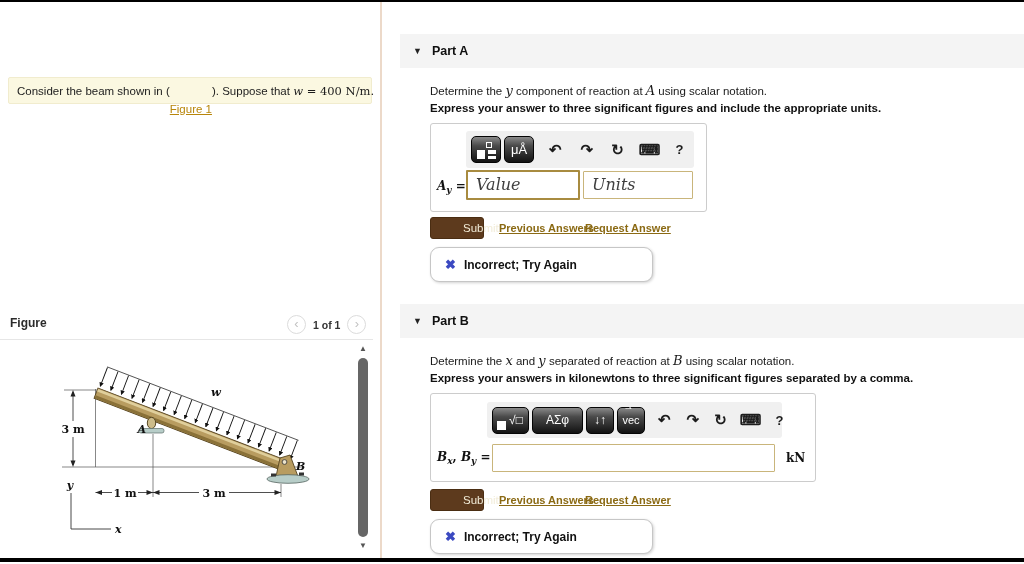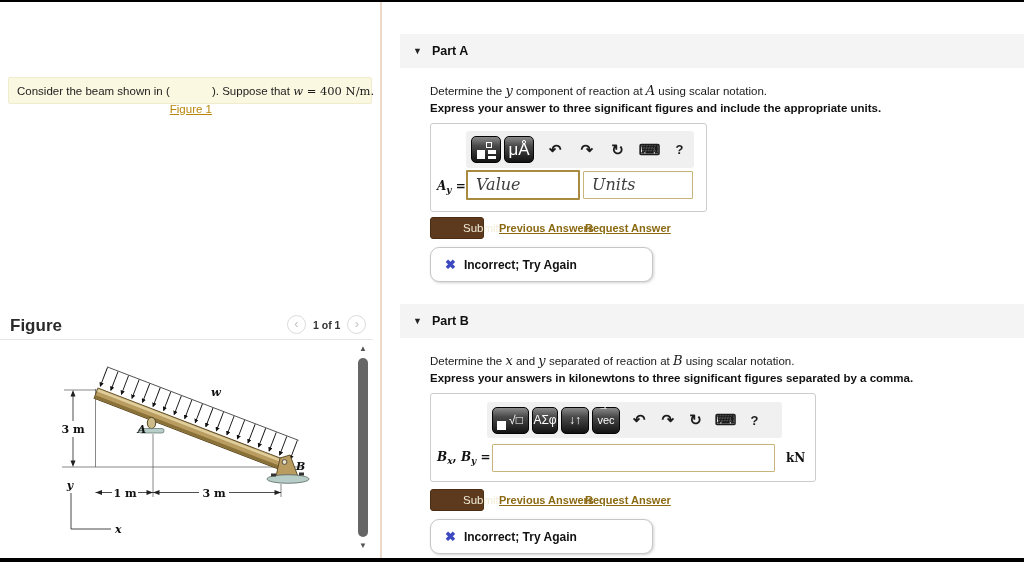--- a/index.html
+++ b/index.html
@@ -10,21 +10,21 @@
   .mi{font-family:"DejaVu Serif",serif;font-style:italic;}
   .topbar{position:absolute;left:0;top:0;width:1024px;height:2px;background:#000;}
   .bottombar{position:absolute;left:0;top:558px;width:1024px;height:4px;background:#000;}
   .vdivider{position:absolute;left:380px;top:2px;width:2px;height:556px;background:#ecd9c9;}
 
   
   .intro-box{position:absolute;left:8px;top:77px;width:364px;height:27px;background:#fbf8e1;
     border:1px solid #f1ecce;border-radius:2px;font-size:11.5px;color:#1c1c1c;
     display:flex;align-items:center;padding-left:8px;box-sizing:border-box;white-space:pre;}
   .fig-link{color:#b8860b;text-decoration:underline;cursor:pointer;margin-top:36px;}
-  .figure-title{position:absolute;left:10px;top:316px;font-weight:bold;font-size:17px;color:#2b2b2b;}
+  .figure-title{position:absolute;left:10px;top:316px;font-weight:bold;font-size:12px;color:#2b2b2b;}
   .pager{position:absolute;left:287px;top:315px;display:flex;align-items:center;gap:7px;}
   .pager-btn{width:19px;height:19px;border:1px solid #dcdcdc;border-radius:50%;color:#c2c2c2;
     display:flex;align-items:center;justify-content:center;font-size:13px;cursor:pointer;background:#fff;
     line-height:1;padding-bottom:2px;box-sizing:border-box;}
   .pager-text{font-size:10.5px;font-weight:bold;color:#333;}
   .figure-divider{position:absolute;left:0;top:339px;width:373px;height:1px;background:#e6e6e6;}
   .fig-scroll-thumb{position:absolute;left:358px;top:358px;width:10px;height:179px;background:#666;border-radius:5px;cursor:pointer;}
   .fig-scroll-arrow{position:absolute;left:356px;width:14px;text-align:center;font-size:8px;color:#555;cursor:pointer;}
 
   
@@ -181,21 +181,21 @@
   <div class="instr" style="top:102px;">Express your answer to three significant figures and include the appropriate units.</div>
 
   <div class="answer-box" style="top:123px;width:277px;height:89px;"></div>
   <div class="eq-toolbar" style="left:466px;top:131px;width:223px;height:37px;padding-left:5px;">
     <span class="tb-btn" style="width:30px;">
       <span class="sq" style="left:5px;top:13px;width:8px;height:9px;"></span>
       <span class="sq-outline" style="left:14px;top:5px;width:6px;height:6px;"></span>
       <span class="sq" style="left:16px;top:13px;width:8px;height:4px;"></span>
       <span class="sq" style="left:16px;top:19px;width:8px;height:3px;"></span>
     </span>
-    <span class="tb-btn" style="width:30px;margin-left:3px;font-size:17px;">μÅ</span>
+    <span class="tb-btn" style="width:30px;margin-left:3px;font-size:13px;">μÅ</span>
     <span class="tb-ico" style="margin-left:15px;">↶</span>
     <span class="tb-ico" style="margin-left:19px;">↷</span>
     <span class="tb-ico" style="margin-left:18px;">↻</span>
     <span class="tb-ico" style="margin-left:15px;">⌨</span>
     <span class="tb-ico" style="margin-left:15px;font-size:13px;">?</span>
   </div>
   <div class="abs mlabel" style="left:437px;top:179px;"><span>A</span><sub>y</sub><span style="font-style:normal;"> = </span></div>
   <input class="ans-input input-value" style="left: 466px; top: 170px; width: 114px; height: 30px;" type="text" placeholder="Value">
   <input class="ans-input input-units" style="left: 583px; top: 171px; width: 110px; height: 28px;" type="text" placeholder="Units">
 
@@ -215,21 +215,21 @@
 
   <div class="qline" style="top:353px;"><span>Determine the </span><span class="mi">x</span><span> and </span><span class="mi">y</span><span> separated of reaction at </span><span class="mi">B</span><span> using scalar notation.</span></div>
   <div class="instr" style="top:372px;">Express your answers in kilonewtons to three significant figures separated by a comma.</div>
 
   <div class="answer-box" style="top:393px;width:386px;height:89px;"></div>
   <div class="eq-toolbar" style="left:487px;top:402px;width:290px;height:36px;padding-left:5px;">
     <span class="tb-btn" style="width:37px;font-size:12px;">
       <span class="sq" style="left:4px;top:13px;width:9px;height:9px;"></span>
       <span style="margin-left:11px;">√□</span>
     </span>
-    <span class="tb-btn" style="width:26px;margin-left:3px;font-size:12px;">ΑΣφ</span>
+    <span class="tb-btn" style="width:51px;margin-left:3px;font-size:12px;">ΑΣφ</span>
     <span class="tb-btn" style="width:28px;margin-left:3px;font-size:12px;">↓↑</span>
     <span class="tb-btn" style="width:28px;margin-left:3px;font-size:11px;">
         <span class="vec-arrow">⇀</span>
         <span>vec</span>
       </span>
     <span class="tb-ico" style="margin-left:13px;">↶</span>
     <span class="tb-ico" style="margin-left:16px;">↷</span>
     <span class="tb-ico" style="margin-left:15px;">↻</span>
     <span class="tb-ico" style="margin-left:13px;">⌨</span>
     <span class="tb-ico" style="margin-left:14px;font-size:13px;">?</span>

